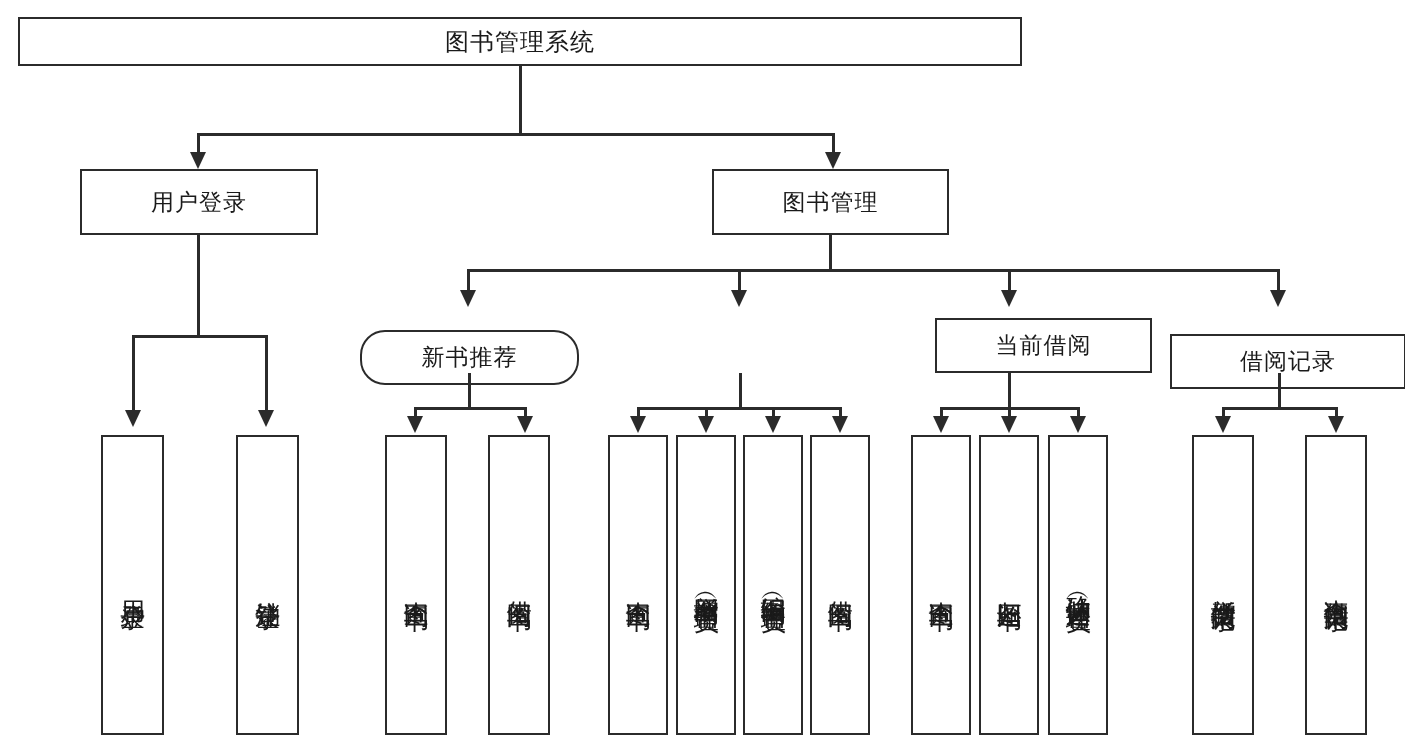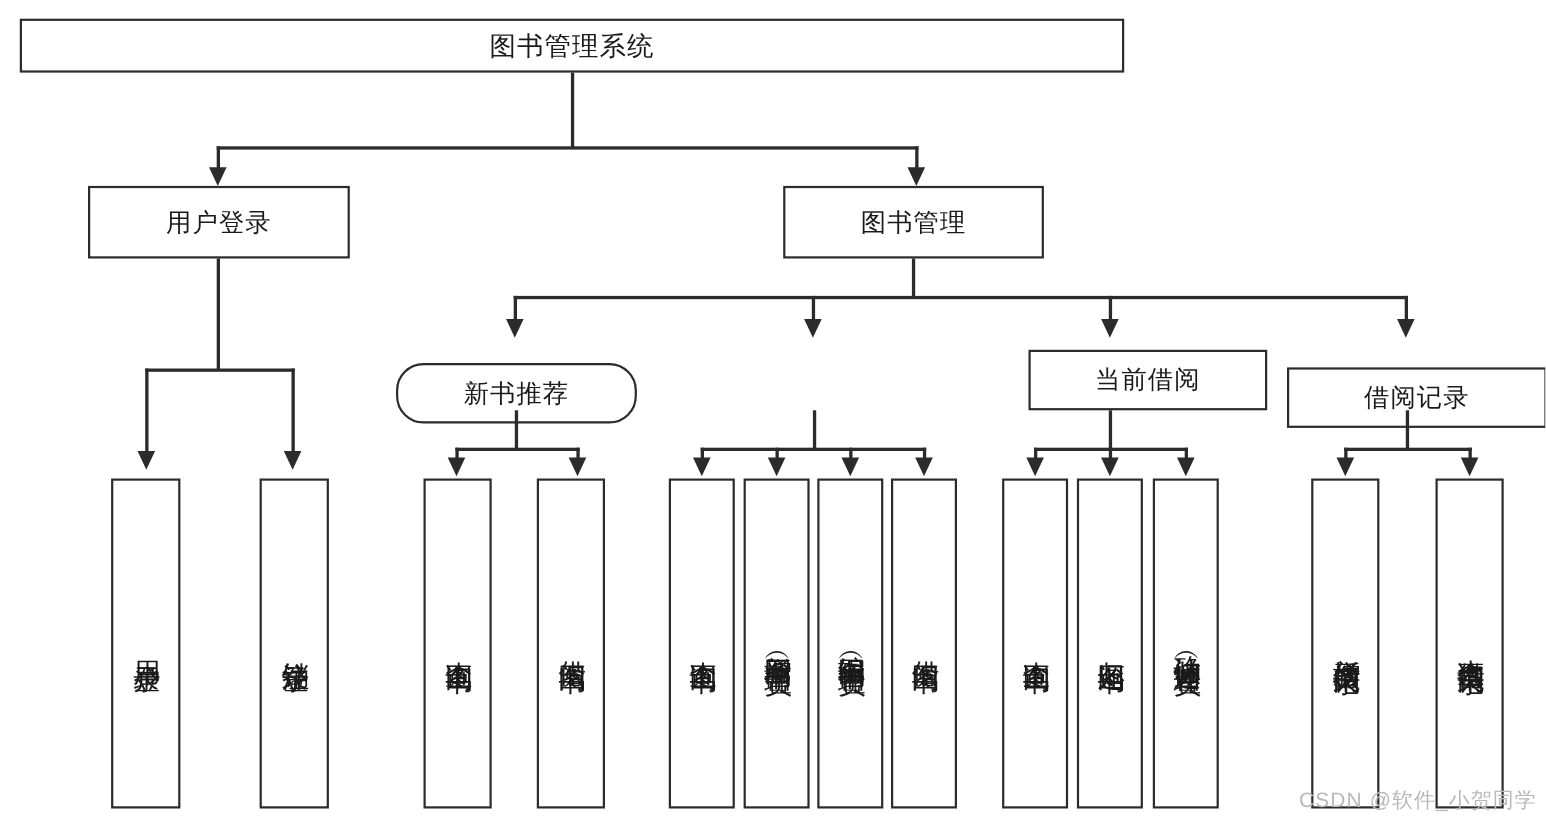--- a/index.html
+++ b/index.html
@@ -196,15 +196,14 @@
     <span class="txt">确认归还（管理员）</span>
   </div>
 
   <div class="node vert" style="left:1192px; top:435px; width:62px; height:300px;">
     <span class="txt">新增借阅记录</span>
   </div>
   <div class="node vert" style="left:1305px; top:435px; width:62px; height:300px;">
     <span class="txt">查询借阅记录</span>
   </div>
 
-  <div id="watermark">CSDN @软件_小贺同学</div>
 
 </div>
 
 </body></html>

